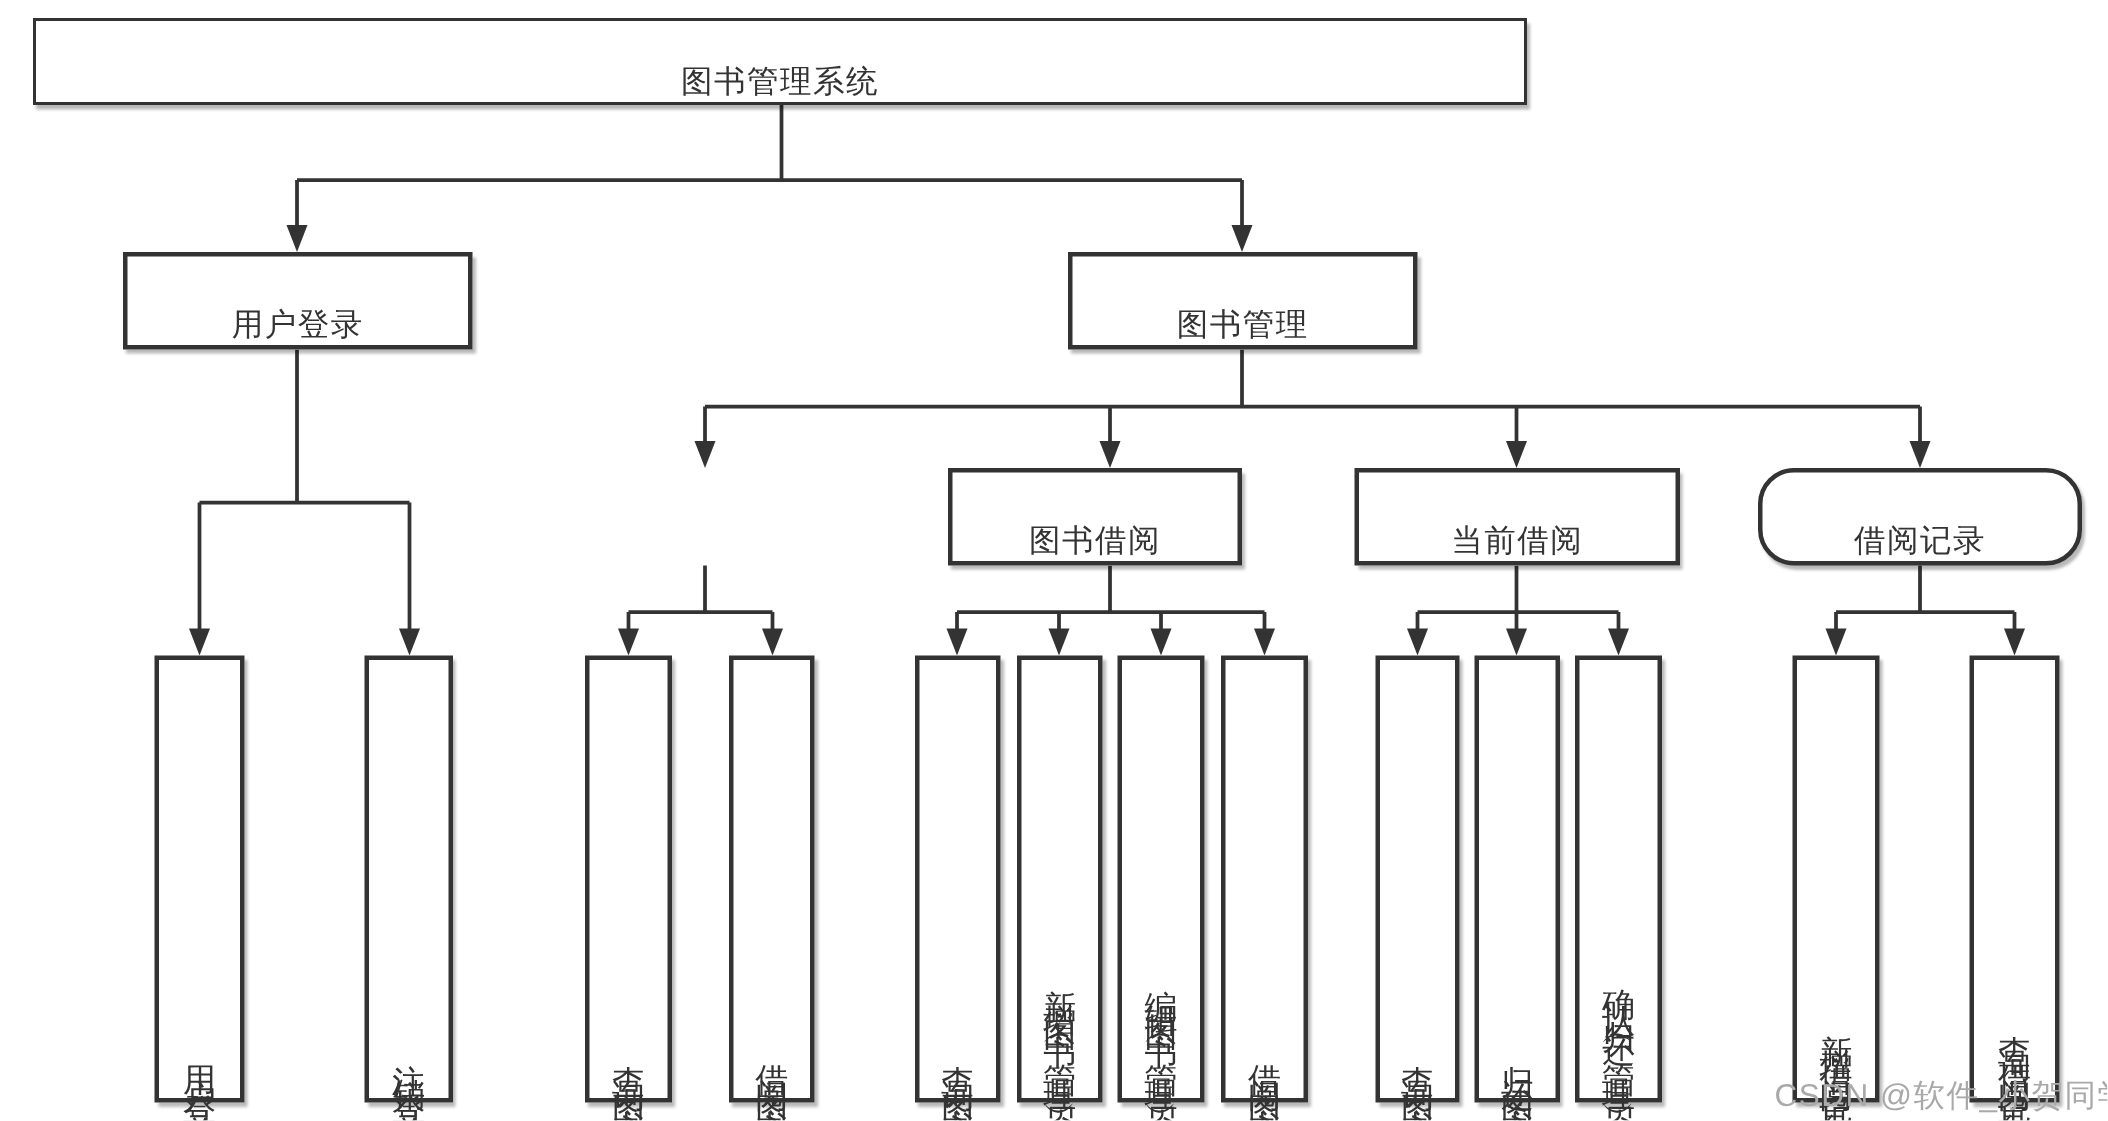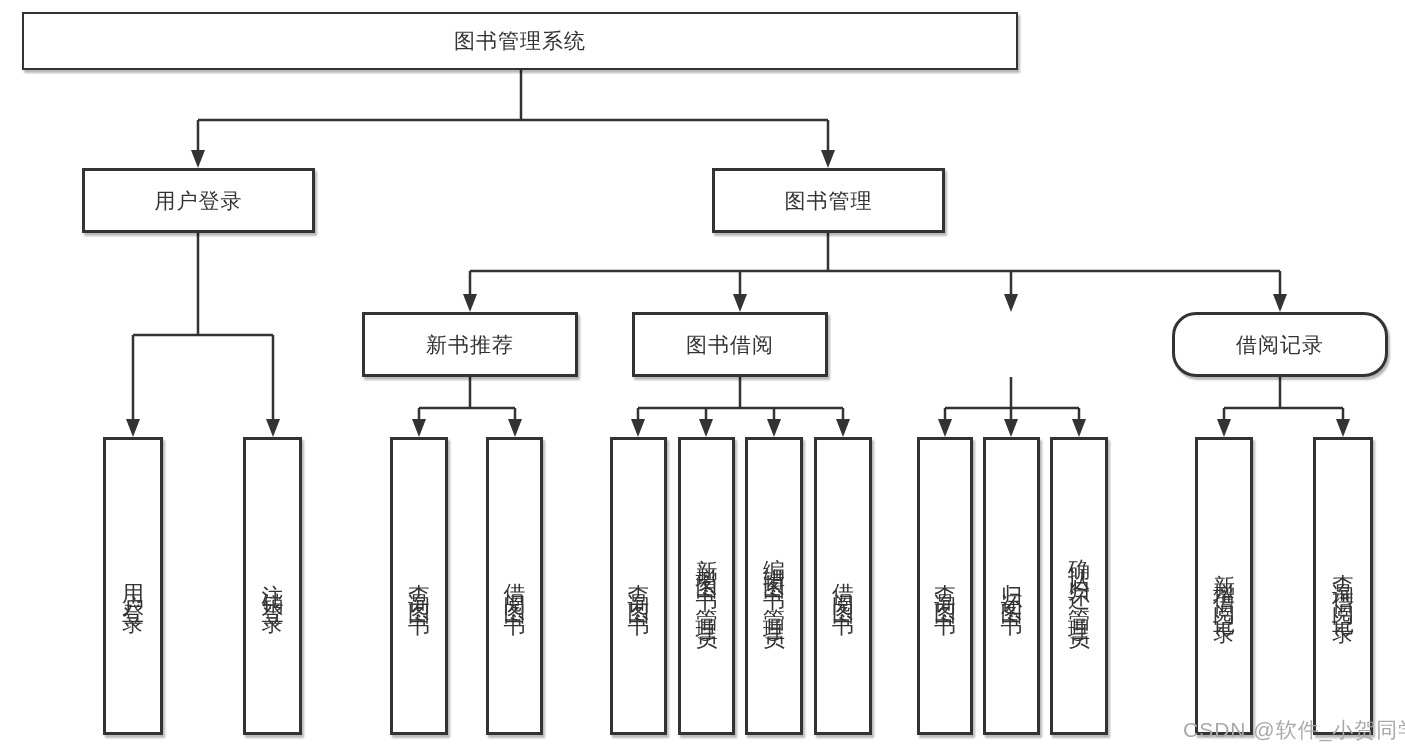--- a/index.html
+++ b/index.html
@@ -22,21 +22,21 @@
     width: 1405px;
     height: 747px;
     pointer-events: none;
   }
   .box {
     position: absolute;
     box-sizing: border-box;
     border: 3px solid #333333;
     background: #ffffff;
     display: flex;
-    align-items: center;
+    align-items: flex-end;
     justify-content: center;
     color: #333333;
     box-shadow: 2px 3px 2px rgba(0,0,0,0.28);
   }
   .box.root { border-width: 2px; }
   .hlabel {
     font-size: 21px;
     letter-spacing: 1px;
     white-space: nowrap;
     color: #333333;
@@ -109,25 +109,25 @@
     <span class="hlabel">图书管理系统</span>
   </div>
 
   <div class="box" style="left:82px; top:168px; width:233px; height:65px;">
     <span class="hlabel">用户登录</span>
   </div>
   <div class="box" style="left:712px; top:168px; width:233px; height:65px;">
     <span class="hlabel">图书管理</span>
   </div>
 
-  <div class="box" style="left:362px; top:312px; width:216px; height:65px;">
-    <span class="hlabel">新书推荐</span>
-  </div>
   <div class="box" style="left:632px; top:312px; width:196px; height:65px;">
     <span class="hlabel">图书借阅</span>
+  </div>
+  <div class="box" style="left:903px; top:312px; width:217px; height:65px;">
+    <span class="hlabel">当前借阅</span>
   </div>
   <div class="box" style="left:1172px; top:312px; width:216px; height:65px;border-radius:24px;">
     <span class="hlabel">借阅记录</span>
   </div>
 
   <div class="box vbox" style="left:103px; top:437px; width:60px; height:298px;">
     <span class="vlabel">用户登录</span>
   </div>
   <div class="box vbox" style="left:243px; top:437px; width:59px; height:298px;">
     <span class="vlabel">注销登录</span>

